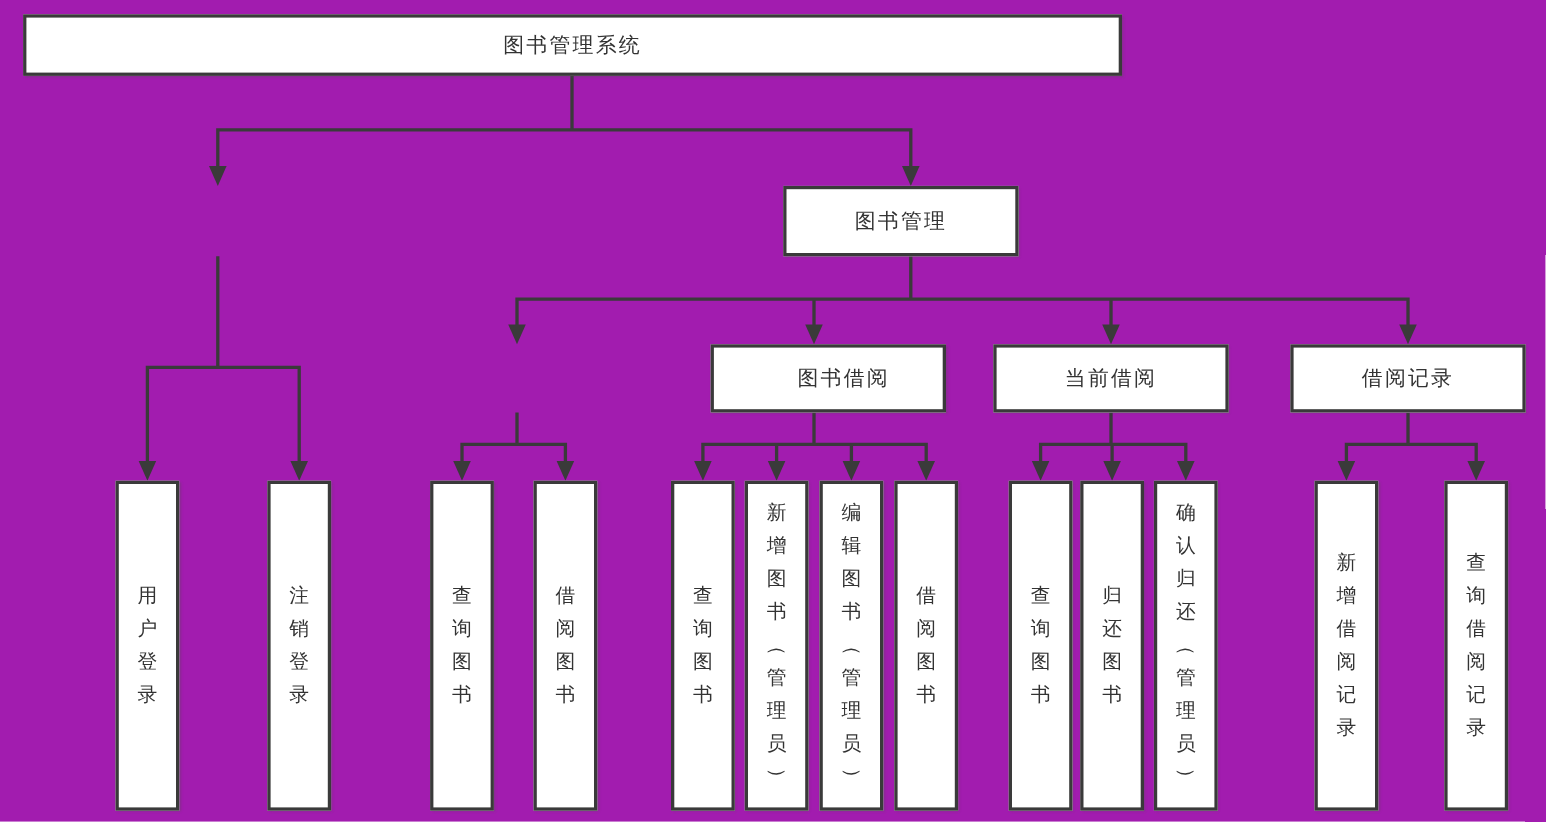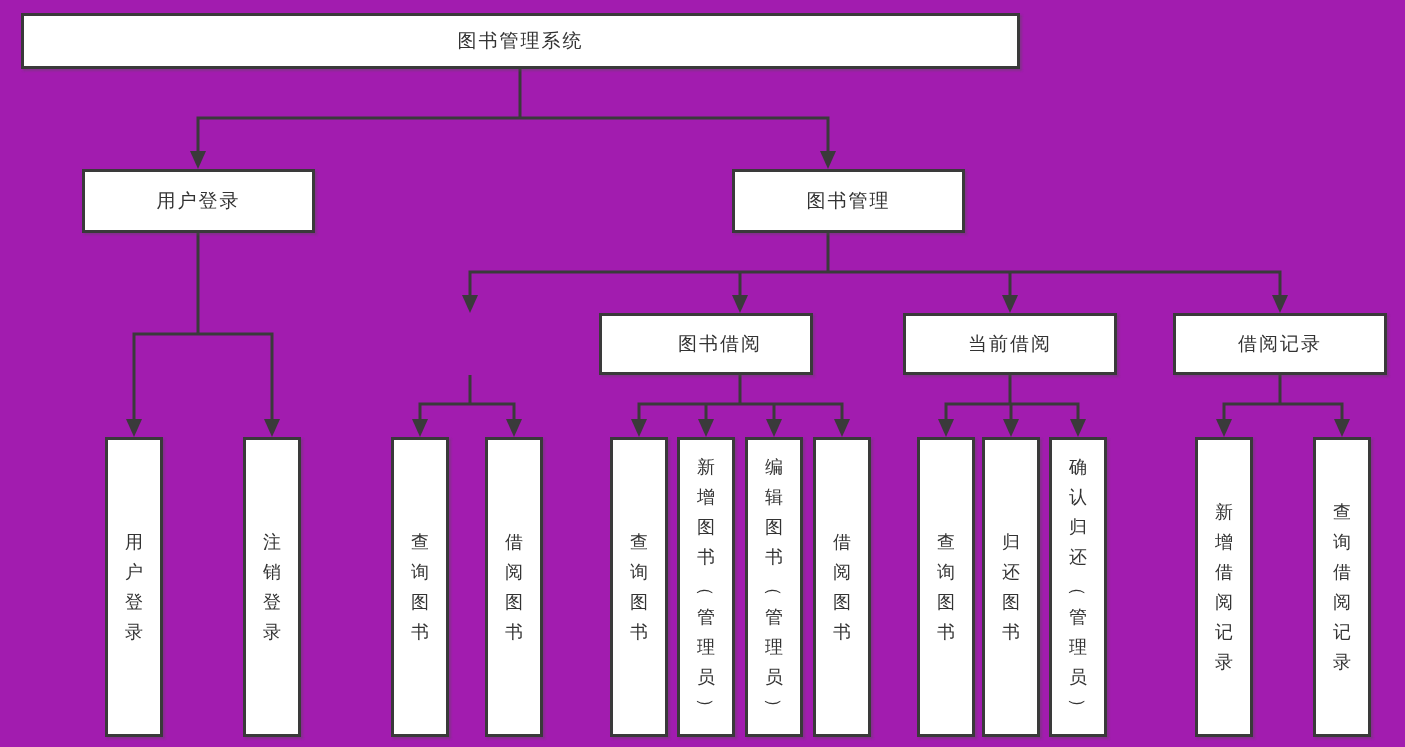--- a/index.html
+++ b/index.html
@@ -11,23 +11,23 @@
   }
   svg.connectors { position:absolute; left:0; top:0; width:1405px; height:747px; }
   .node {
     position:absolute; background:#fff; border:3px solid #3a3a3a;
     display:flex; align-items:center; justify-content:center;
     font-size:19px; letter-spacing:2px;
     box-shadow:1.5px 1.5px 2px rgba(80,80,80,.35);
   }
   .root  { left:21px;  top:13px;  width:999px; height:56px; }
   .b-user{ left:82px;  top:169px; width:233px; height:64px; }
-  .b-book{ left:732px; top:169px; width:233px; height:64px; }
+  .b-book{ left:712px; top:169px; width:214px; height:64px; }
   .sec   { top:313px; width:214px; height:62px; }
-  .s0 { left:363px; }  .s1 { left:599px;padding-left:28px; }  .s2 { left:903px; }  .s3 { left:1173px; }
+  .s0 { left:363px; }  .s1 { left:646px;padding-left:28px; }  .s2 { left:903px; }  .s3 { left:1173px; }
   .leaf {
     position:absolute; top:437px; width:58px; height:300px;
     background:#fff; border:3px solid #3a3a3a;
     display:flex; flex-direction:column; align-items:center; justify-content:center;
     font-size:18px; box-shadow:1.5px 1.5px 2px rgba(80,80,80,.35);
   }
   .vch { height:30px; line-height:30px; text-align:center; width:100%; }
   .vch.rot { transform:rotate(90deg); }
   .l-a0 { left:105px; }  .l-a1 { left:243px; }
   .l-b0 { left:391px; }  .l-b1 { left:485px; }
@@ -79,21 +79,20 @@
       <path d="M946,437 l-8,-18 h16 Z"></path>
         <path d="M1011,437 l-8,-18 h16 Z"></path>
       <path d="M1078,437 l-8,-18 h16 Z"></path>
       <path d="M1224,437 l-8,-18 h16 Z"></path>
         <path d="M1342,437 l-8,-18 h16 Z"></path>
     </g>
   </svg>
 
   <div class="node root">图书管理系统</div>
 
-  <div class="node b-user">用户登录</div>
   <div class="node b-book">图书管理</div>
 
   <div class="node sec s1">图书借阅</div>
   <div class="node sec s2">当前借阅</div>
   <div class="node sec s3">借阅记录</div>
 
   <div class="leaf l-a0">
       <div class="vch">用</div>
       <div class="vch">户</div>
       <div class="vch">登</div>

